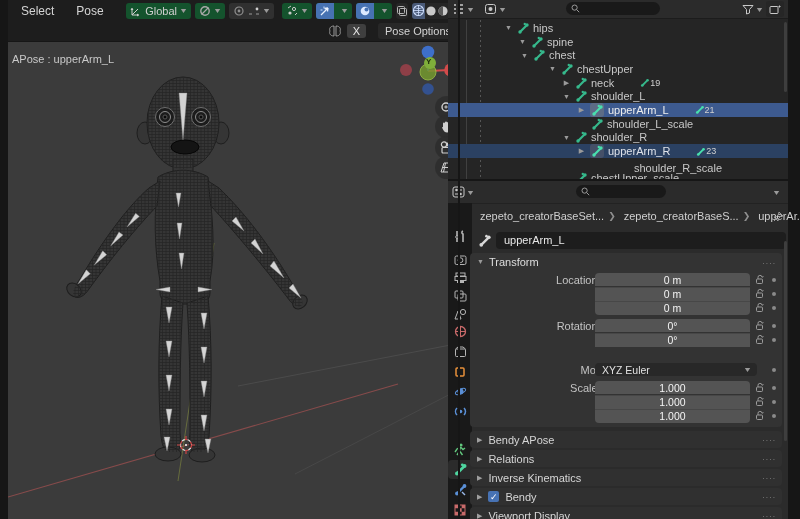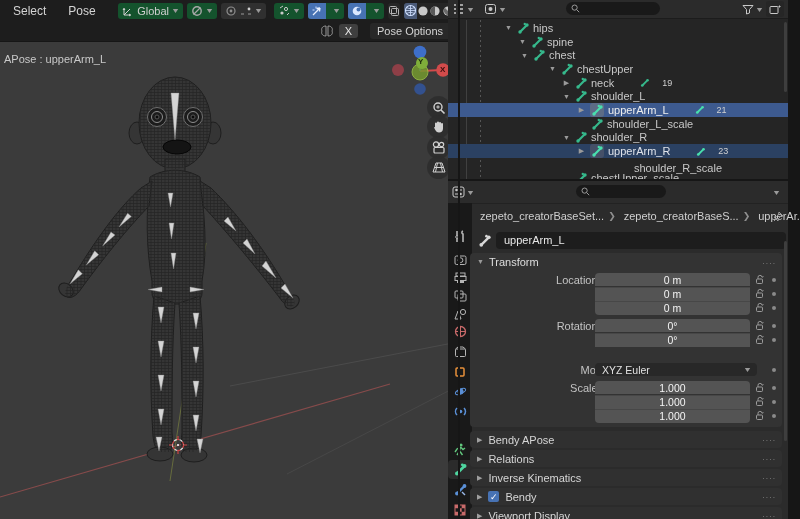--- a/index.html
+++ b/index.html
@@ -5,21 +5,21 @@
   html,body{margin:0;padding:0;background:#111;}
   #stage{position:relative;width:800px;height:519px;overflow:hidden;
     font-family:"Liberation Sans","DejaVu Sans",sans-serif;
     background:#161616;color:#d8d8d8;font-size:11px;
     -webkit-font-smoothing:antialiased;}
   .abs{position:absolute;}
   .flex{display:flex;align-items:center;}
   svg{display:block;}
 
   
-  #vp-pane{left:0;top:0;width:458px;height:519px;background:#3b3b3b;}
+  #vp-pane{left:8px;top:0;width:458px;height:519px;background:#3b3b3b;}
   #vp-head1{left:0;top:0;width:458px;height:21px;background:#1d1d1d;gap:4px;padding:0 4px;}
   #vp-head2{left:0;top:21px;width:458px;height:20px;background:#1d1d1d;justify-content:flex-end;gap:5px;padding:0 4px;border-bottom:1px solid #161616;}
   .menu-item{padding:2px 9px;color:#d4d4d4;font-size:12px;border-radius:3px;}
   .pill{background:#14532d;border-radius:3px;height:16px;display:flex;align-items:center;padding:0 4px;gap:3px;color:#cfcfcf;}
   .chev{font-size:7px;color:#9a9a9a;transform:scaleX(1.3);}
   .seg{display:flex;background:#252525;border-radius:3px;overflow:hidden;height:16px;align-items:center;}
   .seg>span{width:18px;height:16px;display:flex;align-items:center;justify-content:center;}
   .seg>span.on{background:#4a5a78;}
   .hbtn{width:18px;height:16px;display:flex;align-items:center;justify-content:center;background:#262626;border-radius:3px;}
   #mirror-x-btn{background:#3f3f3f;color:#e8e8e8;border-radius:3px;padding:1px 6px;font-size:11px;}
@@ -36,21 +36,21 @@
   .searchbox{background:#191919;border-radius:8px;height:13px;display:flex;align-items:center;padding:0 5px;gap:3px;}
   .guide-v{position:absolute;width:1px;background:#404040;top:20px;bottom:0;}
   .guide-v.dash{background:repeating-linear-gradient(#555 0 2px,transparent 2px 5px);}
   .orow{position:relative;height:13.7px;display:flex;align-items:center;gap:4px;color:#c8c8c8;width:340px;box-sizing:border-box;}
   .orow .arrow{font-size:7px;color:#9a9a9a;width:9px;text-align:center;flex:none;}
   .orow.sel-a{background:#3d5a8f;color:#efefef;}
   .orow.sel-b{background:#2b4162;color:#dfe3ea;}
   .icon-chip{border-radius:3px;padding:1px;display:flex;}
   .sel-a .icon-chip{background:#5d6c86;}
   .sel-b .icon-chip{background:#455068;}
-  .badge{display:flex;align-items:center;margin-left:22px;gap:13px;color:#d0d0d0;font-size:9px;}
+  .badge{display:flex;align-items:center;margin-left:22px;gap:1px;color:#d0d0d0;font-size:9px;}
 
   
   #props{left:0;top:181px;width:340px;height:338px;background:#2b2b2b;}
   #props-head{left:0;top:0;width:340px;height:22px;background:#2b2b2b;border-bottom:1px solid #222;}
   #tabs-col{left:0;top:22px;width:24px;height:316px;background:#191919;}
   .ptab{position:absolute;left:0;width:24px;height:19px;display:flex;align-items:center;justify-content:center;}
   .ptab.on{background:#2b2b2b;border-radius:4px 0 0 4px;}
   #crumb-row{left:24px;top:24px;width:316px;height:22px;gap:4px;padding-left:4px;color:#cfcfcf;}
   .crumb-sep{color:#8f8f8f;font-size:9px;}
   #bone-name-row{left:24px;top:48px;width:316px;height:22px;gap:5px;padding-left:6px;}

